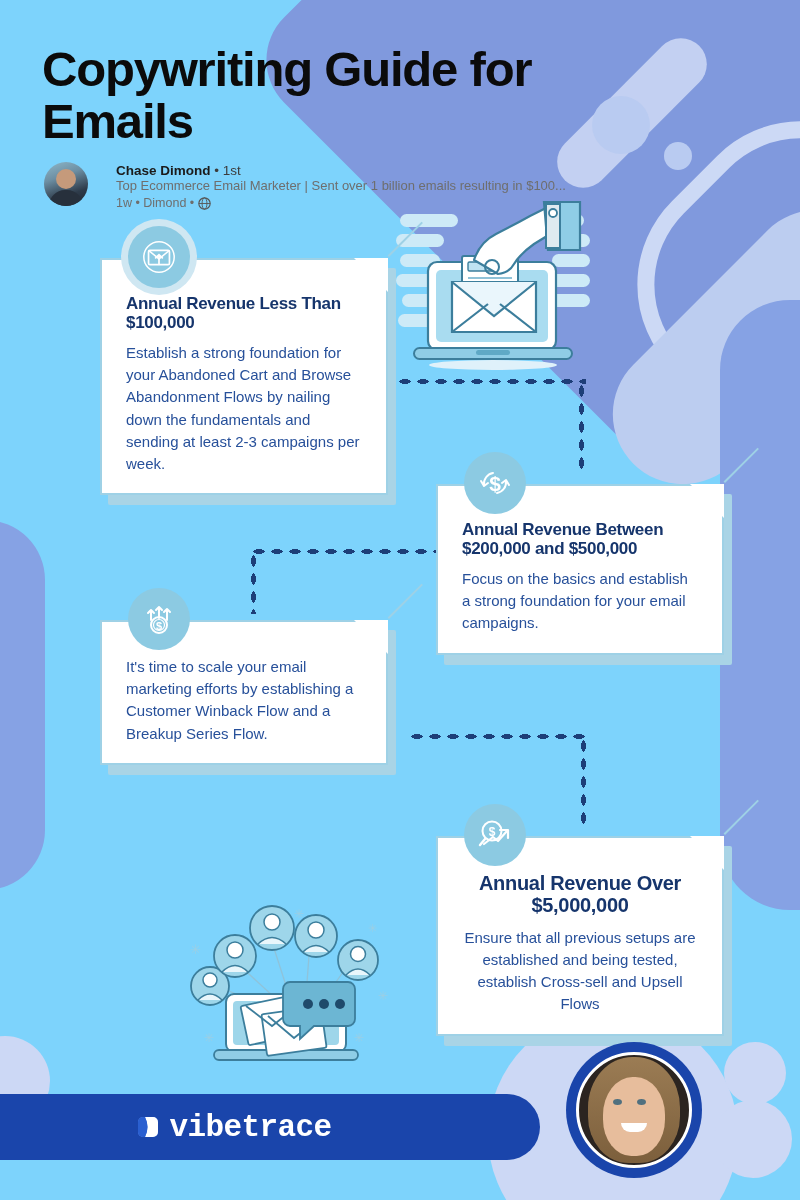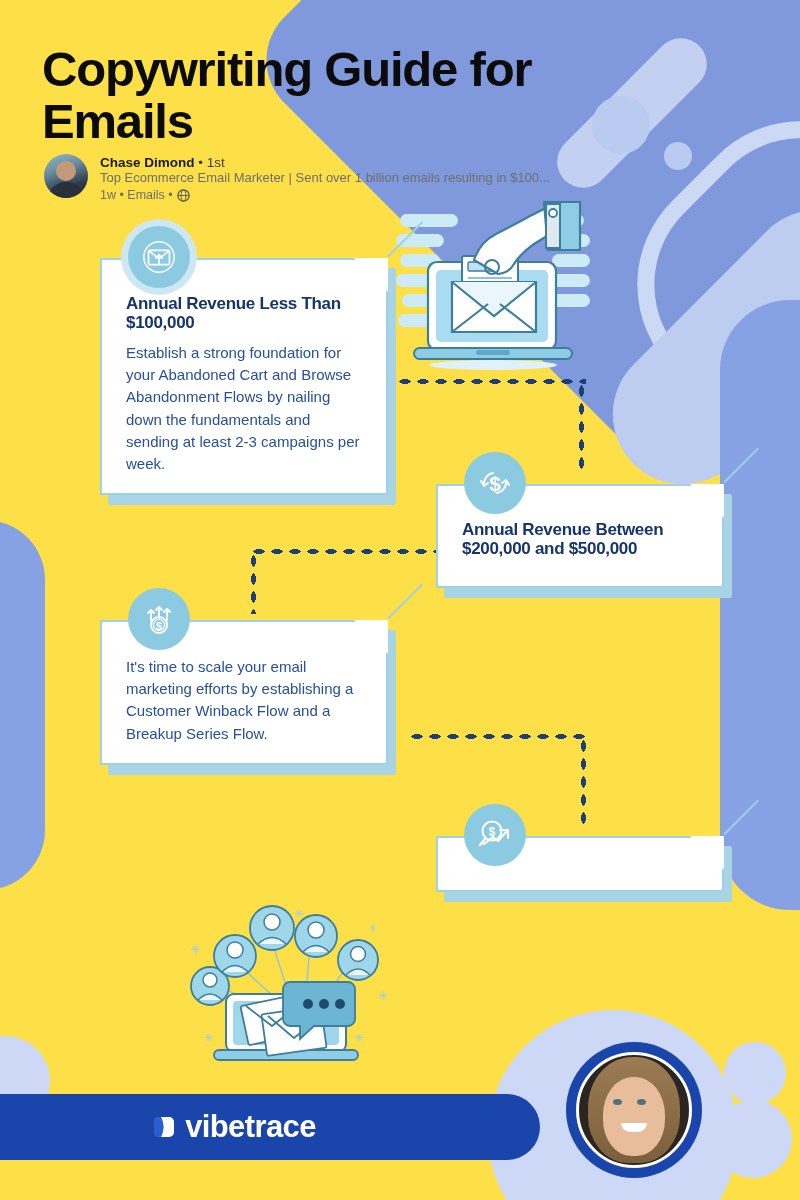--- a/index.html
+++ b/index.html
@@ -3,21 +3,21 @@
 <meta charset="utf-8">
 <style>
   * { box-sizing: border-box; margin: 0; padding: 0; }
   html, body { width: 800px; height: 1200px; }
   body {
     font-family: "Liberation Sans", sans-serif;
     background: #ffffff;
     position: relative;
     overflow: hidden;
   }
-  .page { position: relative; width: 800px; height: 1200px; overflow: hidden; background:#fde047; }
+  .page { position: relative; width: 800px; height: 1200px; overflow: hidden; background:#7dd3fc; }
 
   
   .deco { position: absolute; pointer-events: none; }
 
   .wedge {
     top: -250px; right: -190px;
     width: 620px; height: 620px;
     background: #8099dd;
     transform: rotate(45deg);
     border-radius: 60px;
@@ -62,21 +62,21 @@
   .bl-sm1 { bottom: 96px; right: 14px; width: 62px; height: 62px; background:#ccd8f5; border-radius:50%; }
   .bl-sm2 { bottom: 22px; right: 8px; width: 78px; height: 78px; background:#ccd8f5; border-radius:50%; }
   .bl-left { bottom: 74px; left: -40px; width: 90px; height: 90px; background:#ccd8f5; border-radius:50%; }
 
   
   .title {
     position: absolute; left: 42px; top: 44px; width: 540px;
     font-size: 49px; line-height: 1.06; font-weight: 700;
     color: #0b0b0b; letter-spacing: -1.2px;
   }
-  .profile { position: absolute; left: 44px; top: 154px; display:flex; gap:12px; align-items:flex-start; }
+  .profile { position: absolute; left: 44px; top: 162px; display:flex; gap:28px; align-items:flex-start; }
   .avatar-sm {
     width: 44px; height: 44px; border-radius: 50%;
     background: linear-gradient(160deg,#8fb8c9 0%,#6d8fa3 34%,#2e3b4a 70%,#1d2530 100%);
     position: relative; overflow:hidden; flex:none;
   }
   .avatar-sm::after{
     content:""; position:absolute; left:12px; top:7px; width:20px; height:20px;
     border-radius:50%; background:#c59a7b;
   }
   .avatar-sm::before{
@@ -154,21 +154,21 @@
   #conn3-h { left: 408px; top: 733px; width: 180px; }
   #conn3-v { left: 580px; top: 737px; height: 92px; }
 
   
   .footer-bar {
     position:absolute; left:-40px; bottom: 40px; width: 580px; height: 66px;
     background:#1a45ab; border-radius: 33px;
     display:flex; align-items:center; justify-content:center;
     padding-right: 30px;
   }
-  .logo { display:flex; align-items:center; gap: 9px; }
+  .logo { display:flex; align-items:center; gap: 9px; font-family: Liberation Mono, monospace; }
   .logo-mark { width:22px; height:24px; position:relative; flex:none; }
   .logo-text { font-size: 31px; font-weight:700; color:#ffffff; letter-spacing:-0.6px; }
 
   .avatar-lg {
     position:absolute; right: 98px; bottom: 22px;
     width: 136px; height: 136px; border-radius:50%;
     background:#1a45ab; padding: 10px;
   }
   .avatar-lg-inner{
     width:100%; height:100%; border-radius:50%; overflow:hidden;
@@ -205,21 +205,21 @@
 
   <div class="profile">
     <div class="avatar-sm"></div>
     <div class="pf-lines">
       <div class="pf-name">
         <span>Chase Dimond</span>
         <span class="deg">• 1st</span>
       </div>
       <div class="pf-sub">Top Ecommerce Email Marketer | Sent over 1 billion emails resulting in $100...</div>
       <div class="pf-meta">
-        <span>1w • Emails •</span>
+        <span>1w • Dimond •</span>
         <span class="globe">
           <svg viewBox="0 0 16 16" width="13" height="13">
             <circle cx="8" cy="8" r="7" fill="none" stroke="#555" stroke-width="1.4"></circle>
             <ellipse cx="8" cy="8" rx="3" ry="7" fill="none" stroke="#555" stroke-width="1.1"></ellipse>
             <line x1="1" y1="8" x2="15" y2="8" stroke="#555" stroke-width="1.1"></line>
           </svg>
         </span>
       </div>
     </div>
   </div>
@@ -358,20 +358,21 @@
       <svg viewBox="0 0 40 40" width="40" height="40">
         <path d="M9 22 a11 11 0 0 1 9 -12" fill="none" stroke="#fff" stroke-width="2" stroke-linecap="round"></path>
         <path d="M31 18 a11 11 0 0 1 -9 12" fill="none" stroke="#fff" stroke-width="2" stroke-linecap="round"></path>
         <path d="M6 18 L9 23 L13 20" fill="none" stroke="#fff" stroke-width="2" stroke-linecap="round" stroke-linejoin="round"></path>
         <path d="M34 22 L31 17 L27 20" fill="none" stroke="#fff" stroke-width="2" stroke-linecap="round" stroke-linejoin="round"></path>
         <text x="20" y="28" font-size="21" font-weight="700" fill="#fff" text-anchor="middle" font-family="Liberation Sans, sans-serif">$</text>
       </svg>
     </div>
     <div class="card-body">
       <div class="card-title">Annual Revenue Between $200,000 and $500,000</div>
+      <div class="card-text">Focus on the basics and establish a strong foundation for your email campaigns.</div>
     </div>
   </div>
 
   <div class="card" id="card3">
     <div class="card-shadow"></div>
     <div class="card-icon">
       <svg viewBox="0 0 40 40" width="40" height="40">
         <g fill="none" stroke="#fff" stroke-width="2" stroke-linecap="round" stroke-linejoin="round">
           <path d="M12 21 V11 M9 14 L12 11 L15 14"></path>
           <path d="M20 19 V8 M17 11 L20 8 L23 11"></path>
@@ -392,20 +393,22 @@
     <div class="card-icon">
       <svg viewBox="0 0 40 40" width="40" height="40">
         <circle cx="17" cy="16" r="9.5" fill="none" stroke="#fff" stroke-width="2"></circle>
         <line x1="10" y1="24" x2="5" y2="30" stroke="#fff" stroke-width="2.4" stroke-linecap="round"></line>
         <text x="17" y="21" font-size="12" font-weight="700" fill="#fff" text-anchor="middle" font-family="Liberation Sans, sans-serif">$</text>
         <path d="M9 29 L18 22 L23 26 L32 16" fill="none" stroke="#fff" stroke-width="2.2" stroke-linecap="round" stroke-linejoin="round"></path>
         <path d="M25 15 H33 V23" fill="none" stroke="#fff" stroke-width="2.2" stroke-linecap="round" stroke-linejoin="round"></path>
       </svg>
     </div>
     <div class="card-body">
+      <div class="card-title">Annual Revenue Over $5,000,000</div>
+      <div class="card-text">Ensure that all previous setups are established and being tested, establish Cross-sell and Upsell Flows</div>
     </div>
   </div>
 
   <div class="footer-bar">
     <div class="logo">
       <span class="logo-mark">
         <svg viewBox="0 0 22 24" width="22" height="24">
           <rect x="0" y="2" width="20" height="20" rx="5" fill="#5a8ae8"></rect>
           <path d="M7 2 h8 a5 5 0 0 1 5 5 v10 a5 5 0 0 1 -5 5 h-8 q5 -10 0 -20 z" fill="#ffffff"></path>
           <path d="M7 2 q5 10 0 20 h-2 a5 5 0 0 1 -5 -5 v-10 a5 5 0 0 1 5 -5 z" fill="#2a5fd0"></path>

